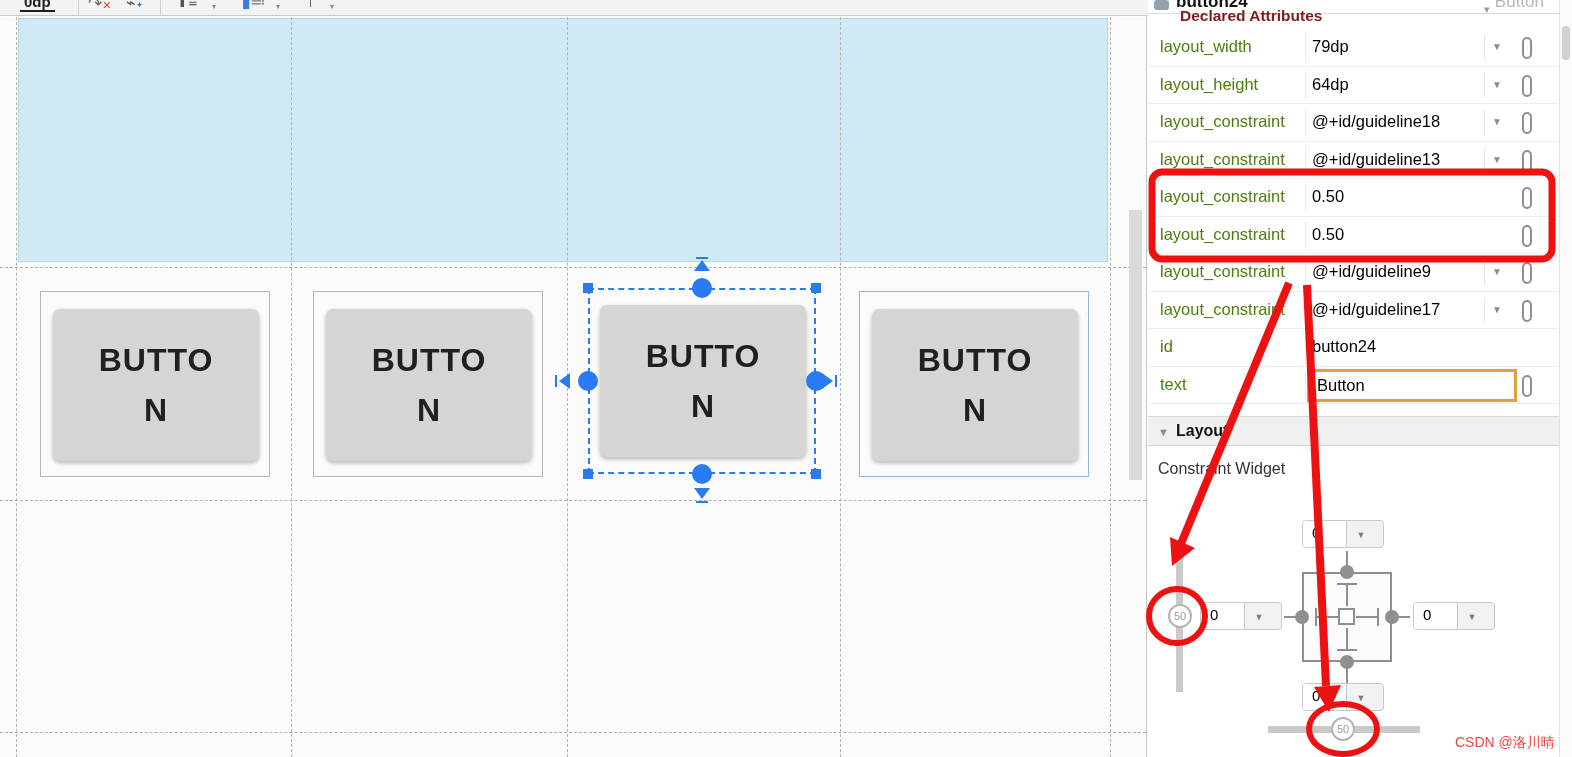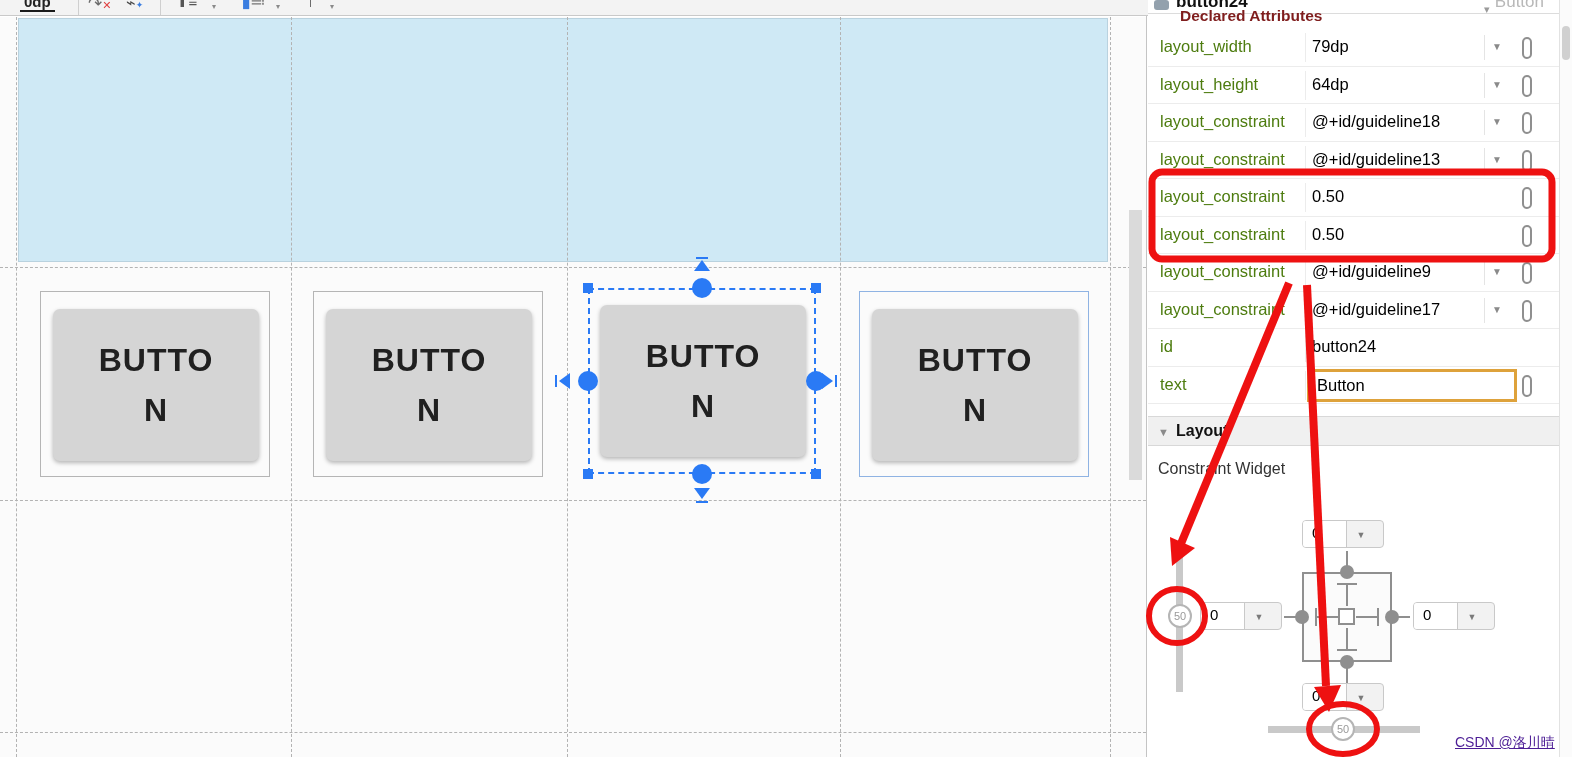--- a/index.html
+++ b/index.html
@@ -93,21 +93,21 @@
              border-radius:4px; display:flex; }
   .dropbox .v { width:44px; background:#fff; border-right:1px solid #c9c9c9;
                 font-size:15px; color:#000; padding:3px 0 0 9px; border-radius:3px 0 0 3px;}
   .dropbox .a { width:28px; font-size:9px; color:#7a7a7a; text-align:center; padding-top:9px; }
 
   .panel-scroll { position:absolute; left:411px; top:0; width:13px; height:757px;
                   background:#fbfbfb; border-left:1px solid #e2e2e2; }
   .panel-scroll .thumb { position:absolute; left:2px; top:26px; width:8px; height:34px;
                          background:#d0d0d0; border-radius:4px; }
 
-  .watermark { position:absolute; left:1455px; top:734px; font-size:14px; color:#4c1d95; z-index:60;text-decoration:underline;}
+  .watermark { position:absolute; left:1455px; top:734px; font-size:14px; color:#ef4444; z-index:60;}
 
   .overlay { position:absolute; left:0; top:0; width:1572px; height:757px;
              pointer-events:none; z-index:55; }
 </style>
 </head>
 <body>
 
 <div id="app">
 
   <div class="toolbar">

